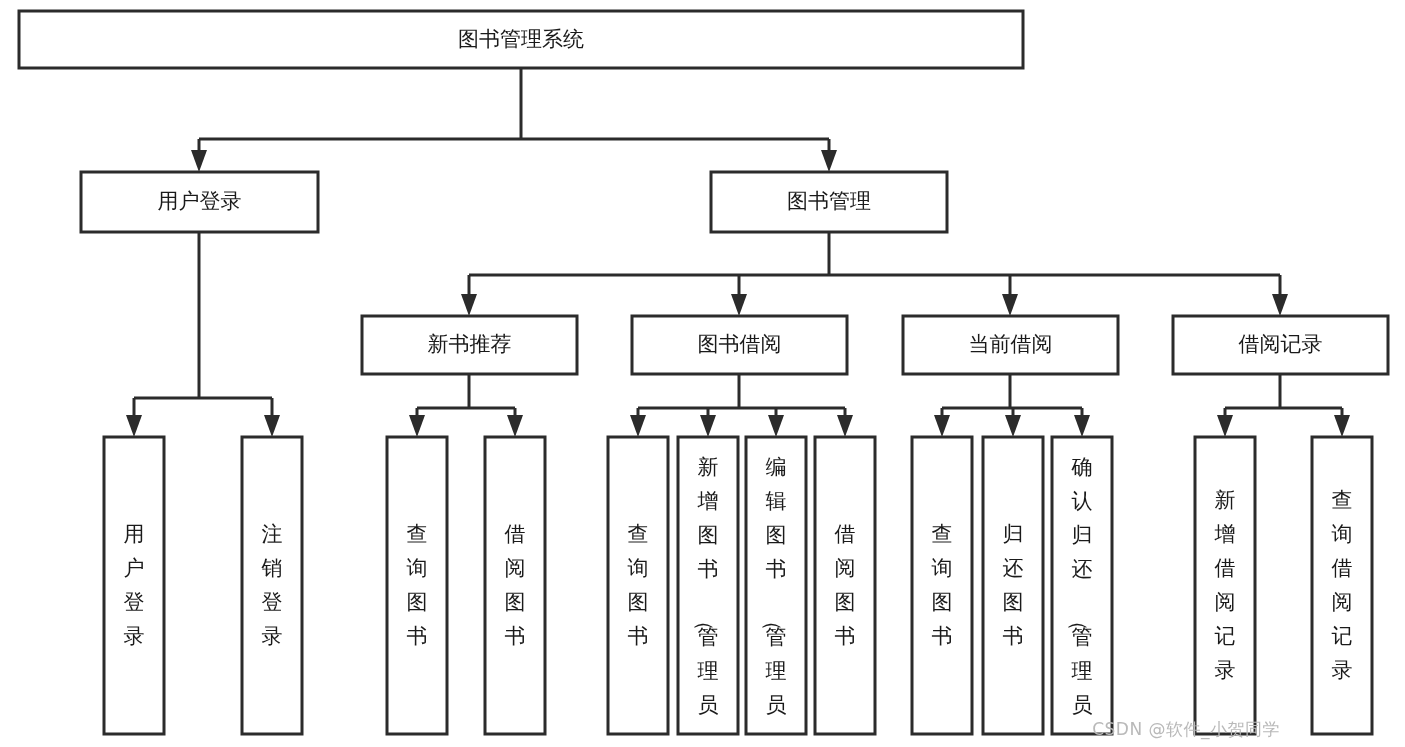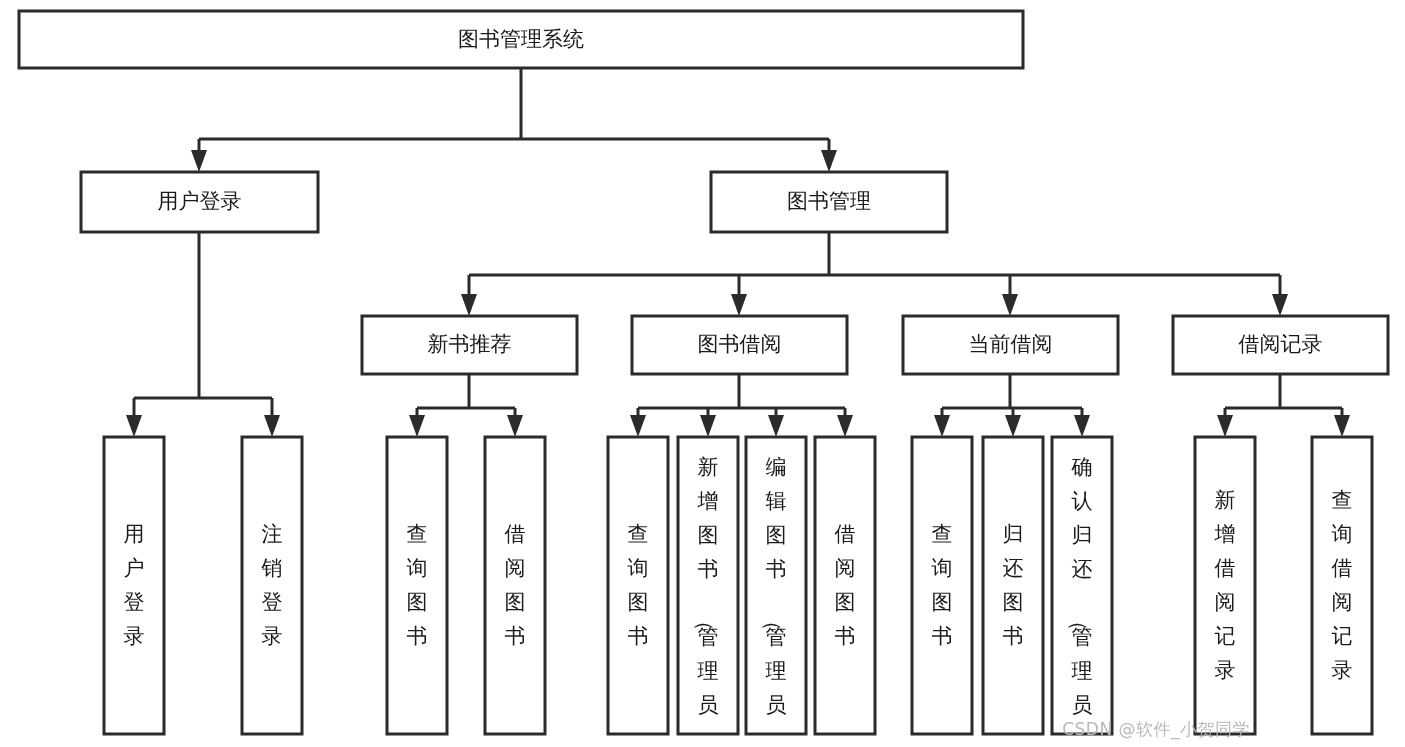--- a/index.html
+++ b/index.html
@@ -55,21 +55,21 @@
   .node-label-v {
     font-family: "DejaVu Sans", "Liberation Sans", sans-serif;
     font-size: 21px;
     fill: #1a1a1a;
     text-anchor: middle;
     dominant-baseline: middle;
     white-space: pre;
   }
   .watermark-text {
     position: absolute;
-    right: 30px;
+    right: 0;
     bottom: 6px;
     font-family: "DejaVu Sans", "Liberation Sans", sans-serif;
     font-size: 17px;
     color: #b9b9b9;
     letter-spacing: 0.5px;
     user-select: none;
     pointer-events: none;
     white-space: nowrap;
   }
 </style>

